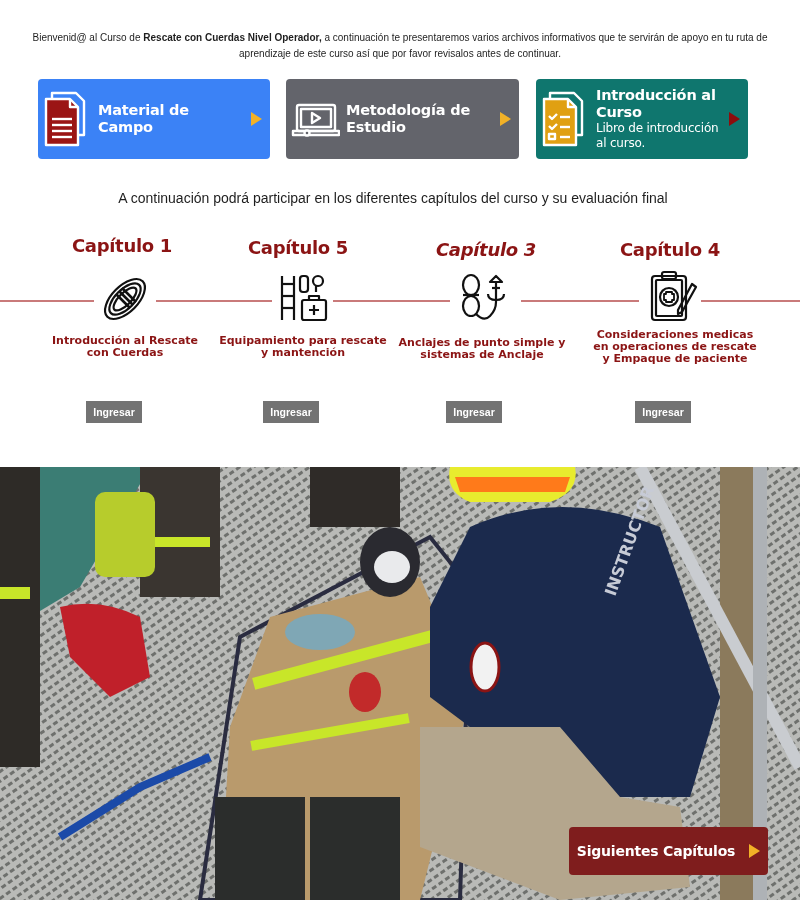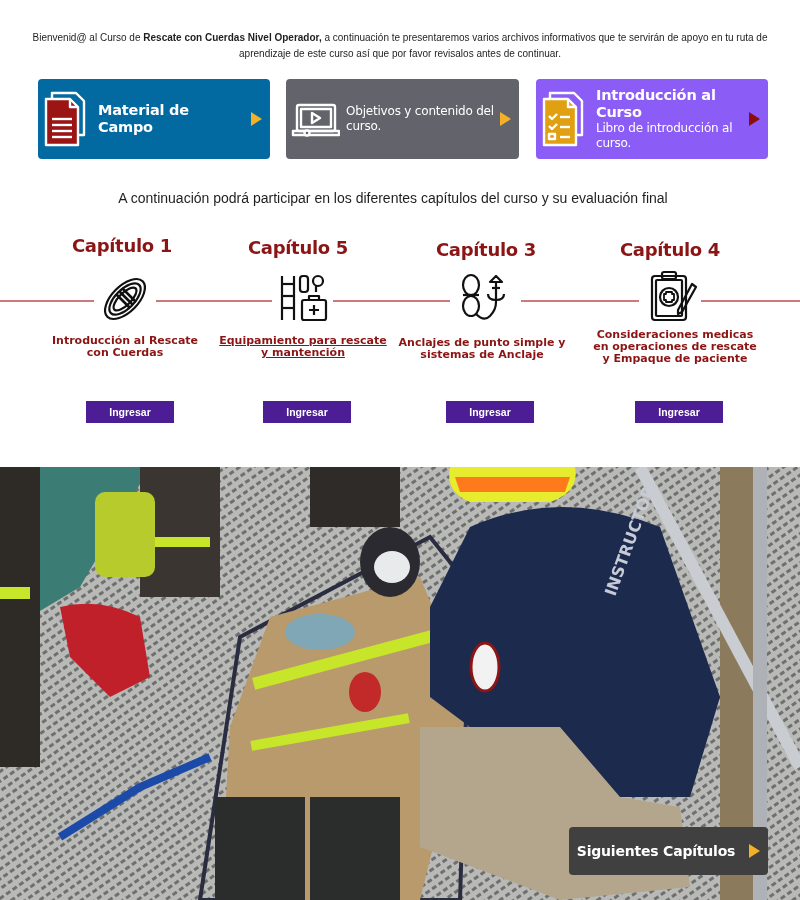--- a/index.html
+++ b/index.html
@@ -11,23 +11,23 @@
     text-align: center; font-size: 10px; line-height: 16px; color: #1e1e1e;
     font-family: "Liberation Sans", sans-serif;
   }
   .intro b { font-weight: bold; }
 
   .card {
     position: absolute; top: 79px; height: 80px; border-radius: 4px;
     display: flex; align-items: center; padding: 0 8px 0 4px; color: #fff;
     cursor: pointer;
   }
-  .card.red { left: 38px; width: 232px; background: #0369a1; }
+  .card.red { left: 38px; width: 232px; background: #3b82f6; }
   .card.gray { left: 286px; width: 233px; background: #63646b; }
-  .card.gold { left: 536px; width: 232px; background: #8b5cf6; }
+  .card.gold { left: 536px; width: 212px; background: #0f766e; }
   .card .ico { width: 50px; height: 60px; flex: 0 0 50px; margin-right: 6px; }
   .card .txt { flex: 1; }
   .card .title { font-weight: bold; font-size: 14.5px; line-height: 17px; font-family: "DejaVu Sans", sans-serif; letter-spacing: -0.2px; }
   .card .sub { font-size: 12px; line-height: 15px; font-family: "DejaVu Sans", sans-serif; letter-spacing: -0.2px; }
   .card .arrow { width: 0; height: 0; border-top: 7px solid transparent; border-bottom: 7px solid transparent; margin-left: 4px; flex: 0 0 auto; }
   .card.red .arrow, .card.gray .arrow { border-left: 11px solid #f2b127; }
   .card.gold .arrow { border-left: 11px solid #8d0d0d; }
 
   .subintro {
     position: absolute; left: 0; top: 190px; width: 786px; text-align: center;
@@ -41,34 +41,34 @@
     font-weight: bold; font-size: 18px; color: #8b1414;
     font-family: "DejaVu Sans", sans-serif; letter-spacing: -0.3px;
   }
   .chap-icon { position: absolute; width: 54px; height: 54px; }
   .chap-desc {
     position: absolute; width: 170px; text-align: center;
     font-weight: bold; font-size: 11px; line-height: 12px; color: #8b1414;
     font-family: "DejaVu Sans", sans-serif;
   }
   .btn-ingresar {
-    position: absolute; top: 401px; width: 88px; height: 22px;
-    background: #4c1d95; color: #fff; font-size: 10.5px; font-weight: bold;
+    position: absolute; top: 401px; width: 56px; height: 22px;
+    background: #737373; color: #fff; font-size: 10.5px; font-weight: bold;
     display: flex; align-items: center; justify-content: center; cursor: pointer;
   }
 
   .photo {
     position: absolute; left: 0; top: 467px; width: 800px; height: 433px; overflow: hidden;
     background: #8a8c8a;
   }
   .photo svg { display: block; }
 
   .next-btn {
     position: absolute; left: 569px; top: 827px; width: 199px; height: 48px;
-    background: #404040; border-radius: 4px; color: #fff;
+    background: #7f1d1d; border-radius: 4px; color: #fff;
     display: flex; align-items: center; justify-content: center; gap: 14px;
     font-weight: bold; font-size: 14px; font-family: "DejaVu Sans", sans-serif; cursor: pointer;
     letter-spacing: -0.2px;
   }
   .next-btn .arrow { width: 0; height: 0; border-top: 7px solid transparent; border-bottom: 7px solid transparent; border-left: 11px solid #f2b127; }
 </style>
 </head>
 <body>
 
 <p class="intro"><span>Bienvenid@ al Curso de </span><b>Rescate con Cuerdas Nivel Operador,</b><span> a continuación te presentaremos varios archivos informativos que te servirán de apoyo en tu ruta de aprendizaje de este curso así que por favor revisalos antes de continuar.</span></p>
@@ -91,21 +91,21 @@
 
 <div class="card gray">
   <svg class="ico" viewBox="0 0 50 60" fill="none" stroke="#fff" stroke-width="2.4" stroke-linejoin="round">
     <rect x="7" y="16" width="38" height="26" rx="2"></rect>
     <rect x="11" y="20" width="30" height="18"></rect>
     <path d="M22 24 L30 29 L22 34 Z"></path>
     <path d="M3 42 H49 V46 H3 Z"></path>
     <circle cx="17" cy="44" r="2.5" fill="#63646b"></circle>
   </svg>
   <div class="txt">
-    <div class="sub">Objetivos y contenido del curso.</div>
+    <div class="title">Metodología de Estudio</div>
   </div>
   <span class="arrow"></span>
 </div>
 
 <div class="card gold">
   <svg class="ico" viewBox="0 0 50 60" fill="none" stroke="#fff" stroke-width="2.4" stroke-linejoin="round">
     <path d="M10 4 H34 L42 12 V46 H10 Z"></path>
     <path d="M4 10 H28 L36 18 V56 H4 Z" fill="#e0a012"></path>
     <path d="M28 10 V18 H36"></path>
     <path d="M9 27 L12 30 L17 25"></path>
@@ -147,24 +147,24 @@
   <line x1="6" y1="12" x2="18" y2="12"></line>
   <line x1="6" y1="24" x2="18" y2="24"></line>
   <line x1="6" y1="36" x2="18" y2="36"></line>
   <rect x="24" y="4" width="8" height="16" rx="3"></rect>
   <circle cx="42" cy="9" r="5"></circle>
   <line x1="40" y1="14" x2="40" y2="20"></line>
   <rect x="26" y="28" width="24" height="20" rx="2"></rect>
   <path d="M33 28 V24 H43 V28"></path>
   <path d="M38 33 V43 M33 38 H43"></path>
 </svg>
-<div class="chap-desc" style="left:218px; top:335px;text-decoration:underline;">Equipamiento para rescate y mantención</div>
+<div class="chap-desc" style="left:218px; top:335px;">Equipamiento para rescate y mantención</div>
 <div class="btn-ingresar" style="left:263px;">Ingresar</div>
 
-<div class="chap-title" style="left:406px; top:239px;">Capítulo 3</div>
+<div class="chap-title" style="left:406px; top:239px;font-style:italic;">Capítulo 3</div>
 <svg class="chap-icon" style="left:458px; top:272px;" viewBox="0 0 54 54" fill="none" stroke="#111" stroke-width="2.2" stroke-linejoin="round">
   <ellipse cx="13" cy="13" rx="8" ry="10"></ellipse>
   <ellipse cx="13" cy="34" rx="8" ry="10"></ellipse>
   <line x1="5" y1="23" x2="21" y2="23"></line>
   <path d="M18 42 Q26 50 32 44 Q38 38 38 30"></path>
   <path d="M38 30 V10"></path>
   <path d="M32 10 L38 4 L44 10 Z"></path>
   <path d="M30 22 Q30 28 38 28 Q46 28 46 22"></path>
   <line x1="34" y1="16" x2="42" y2="16"></line>
 </svg>

